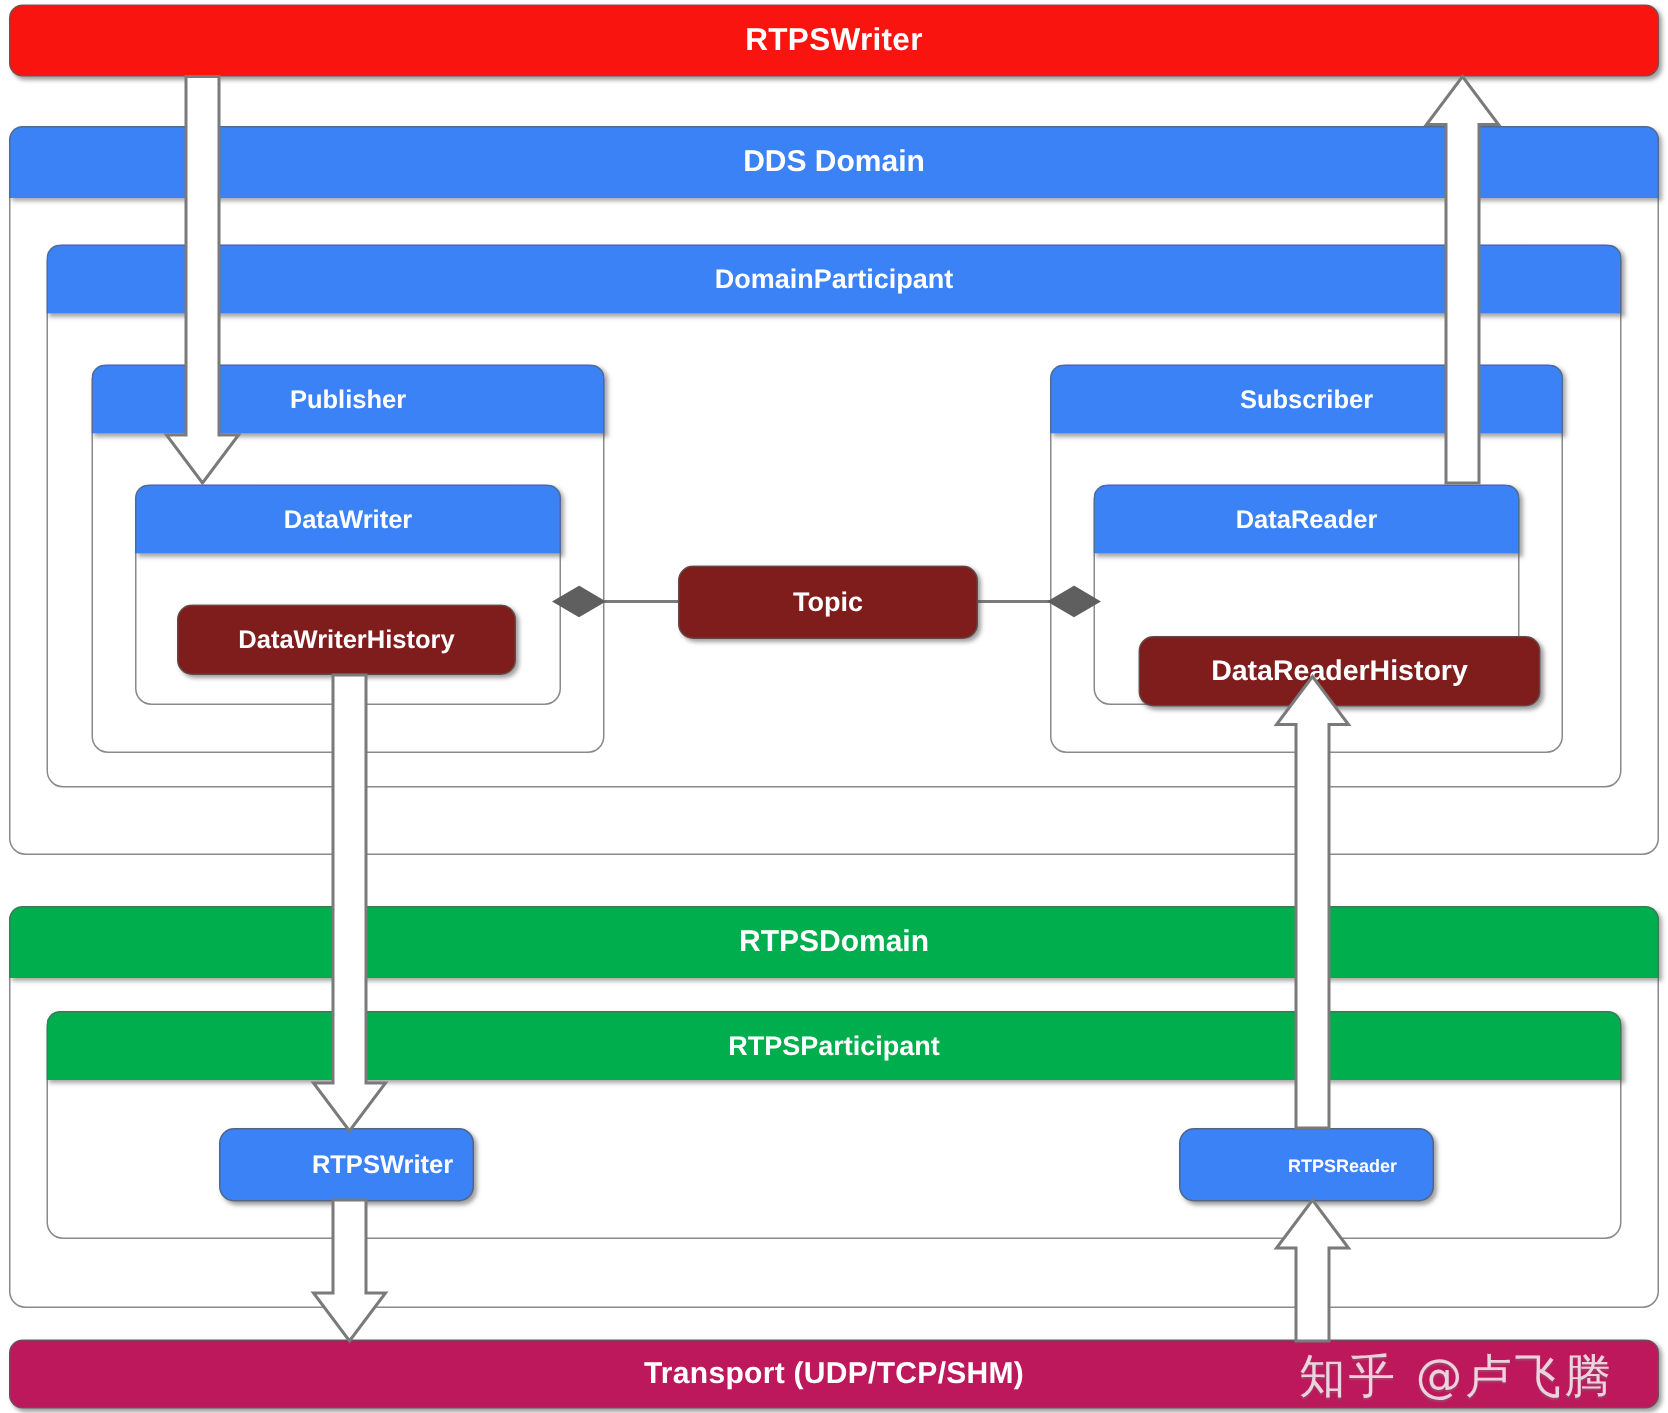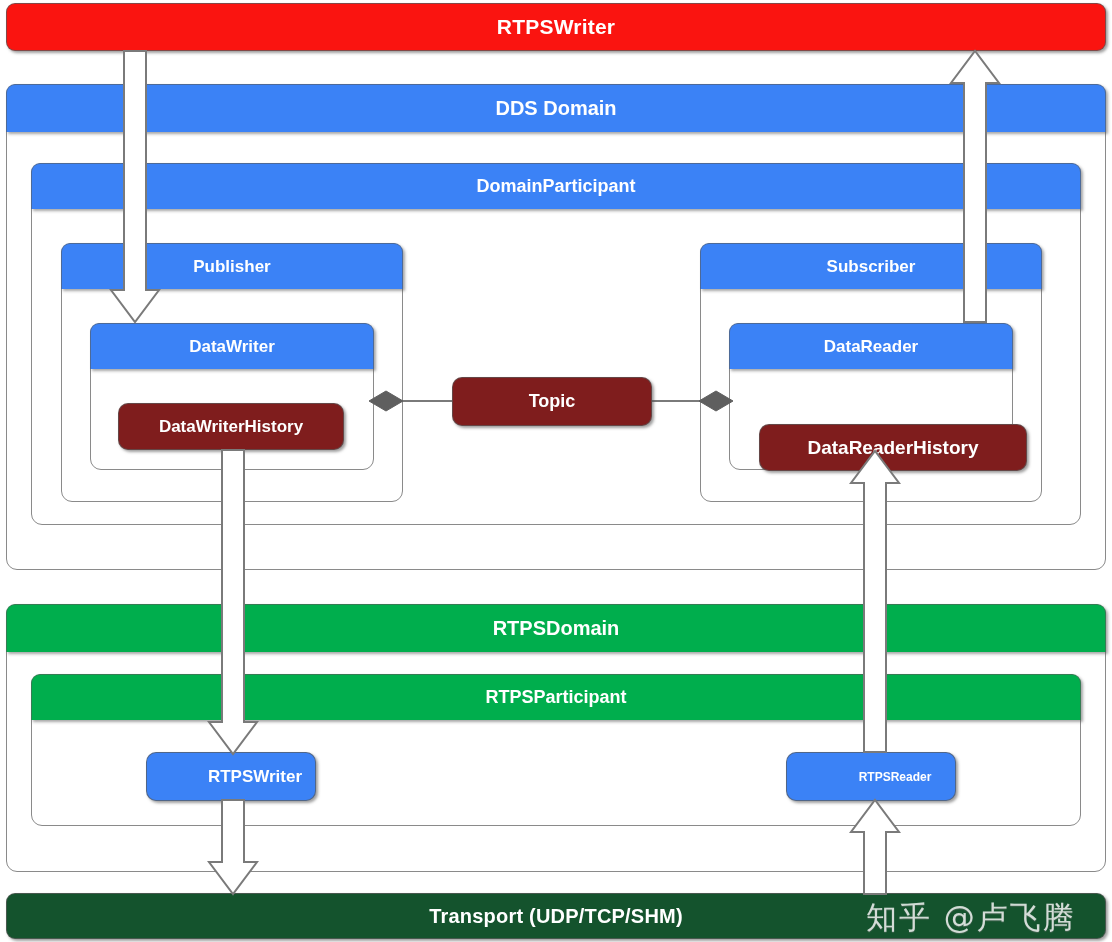--- a/index.html
+++ b/index.html
@@ -27,21 +27,21 @@
     align-items: center;
     justify-content: center;
     color: #ffffff;
     font-weight: bold;
     letter-spacing: .2px;
     box-shadow: 2px 2px 3px rgba(80,80,80,0.55);
     border: 1px solid rgba(90,90,90,0.75);
     z-index: 6;
   }
   .band.red    { background: #FA1410; }
-  .band.orange { background: #14532d; }
+  .band.orange { background: #be185d; }
 
   
   .container {
     position: absolute;
     border: 1px solid #8a8a8a;
     border-radius: 11px;
     background: #ffffff;
     z-index: 2;
   }
   .titlebar {

